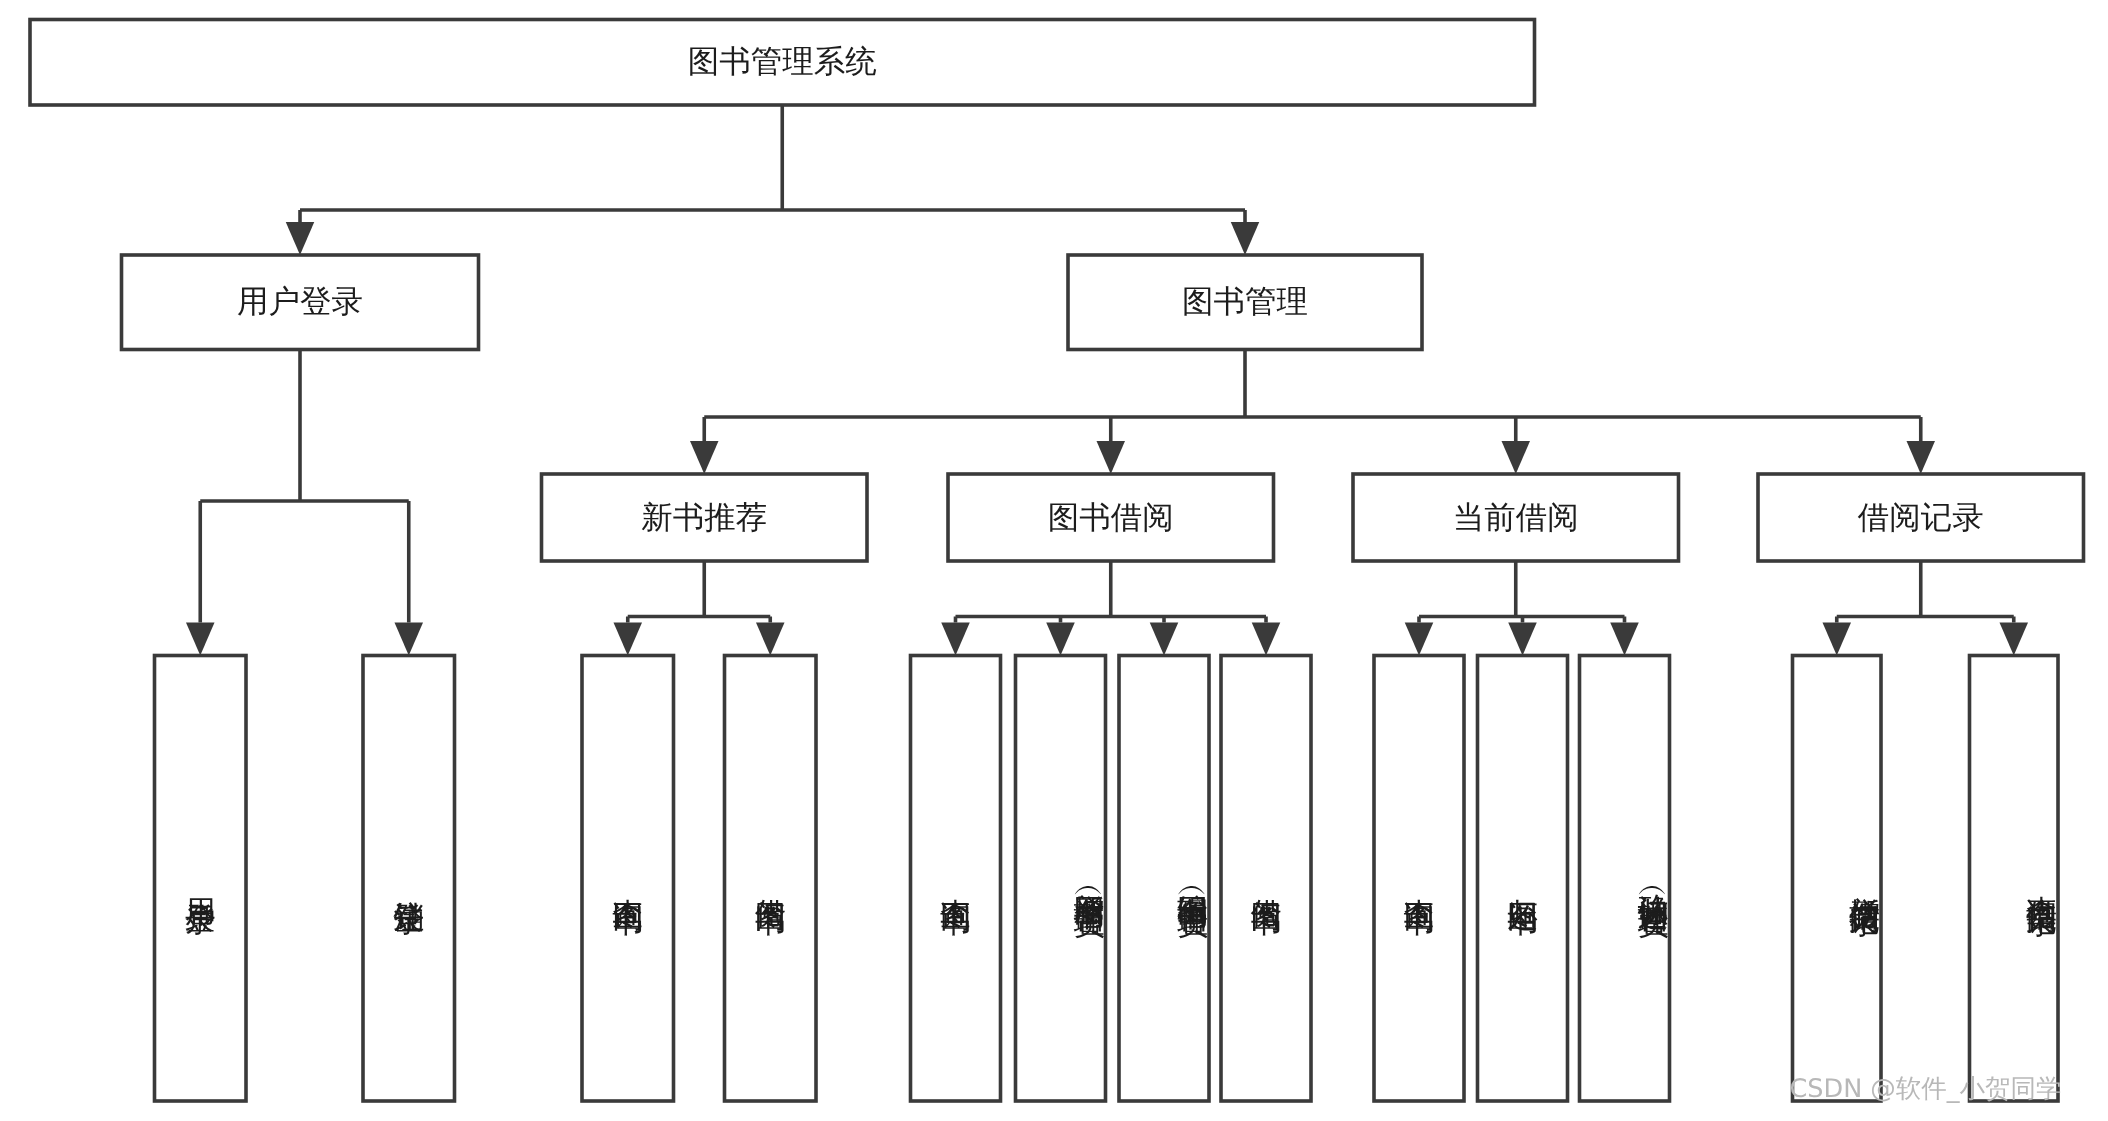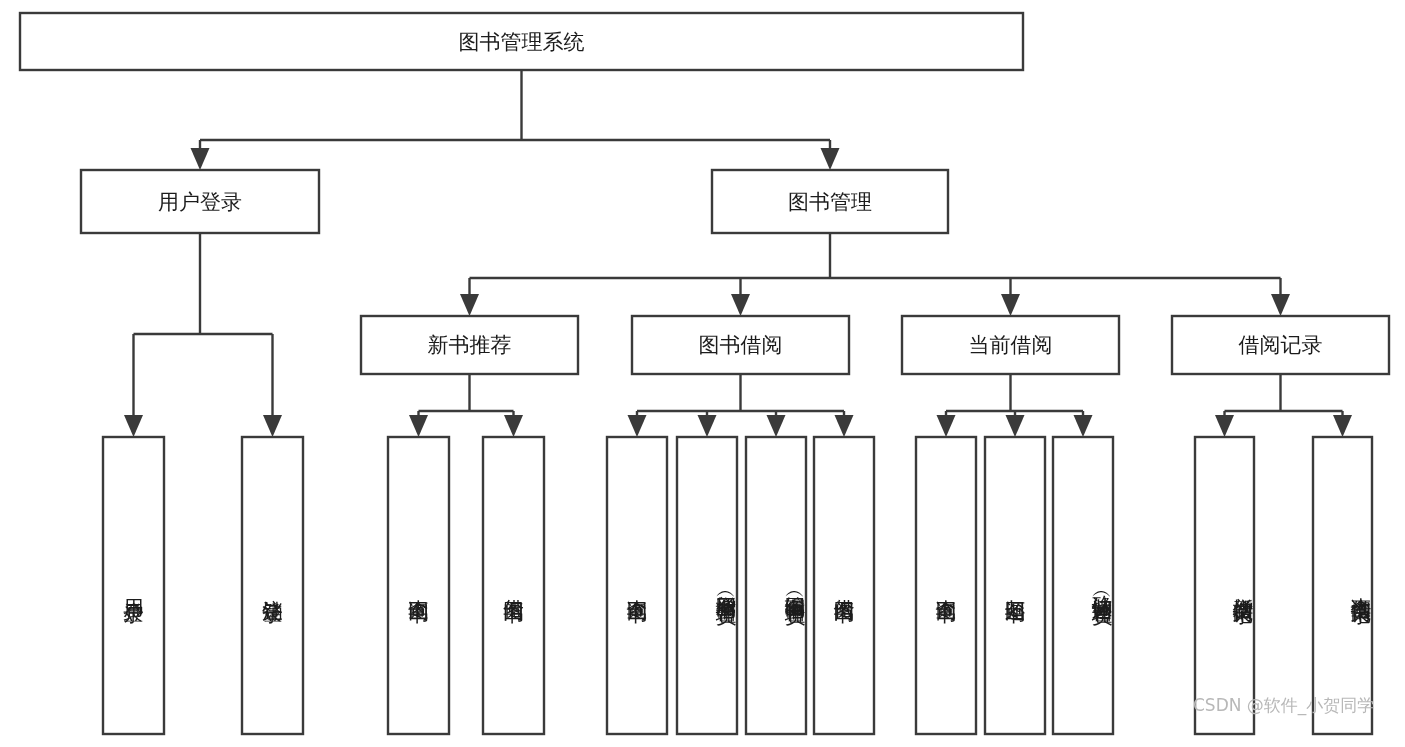--- a/index.html
+++ b/index.html
@@ -242,15 +242,15 @@
         <span>确认归还（管理员）</span>
       </div>
       <div class="leaf-label" style="left: 1195px; top: 449px; width: 59px; height: 273px; align-items: flex-start;">
         <span>新增借阅记录</span>
       </div>
       <div class="leaf-label" style="left: 1313px; top: 449px; width: 59px; height: 273px; align-items: flex-start;">
         <span>查询借阅记录</span>
       </div>
     </div>
 
-  <div class="watermark" style="left:1193px; top:694px;">CSDN @软件_小贺同学</div>
+  <div class="watermark" style="left:1193px; top:714px;">CSDN @软件_小贺同学</div>
 
 </div>
 
 </body></html>

